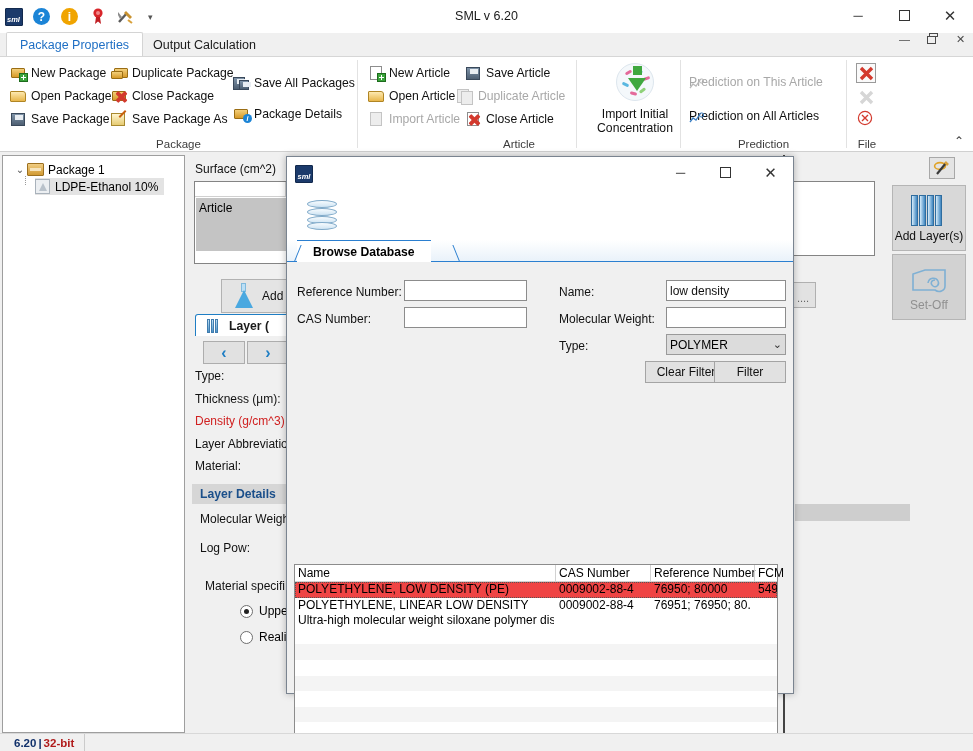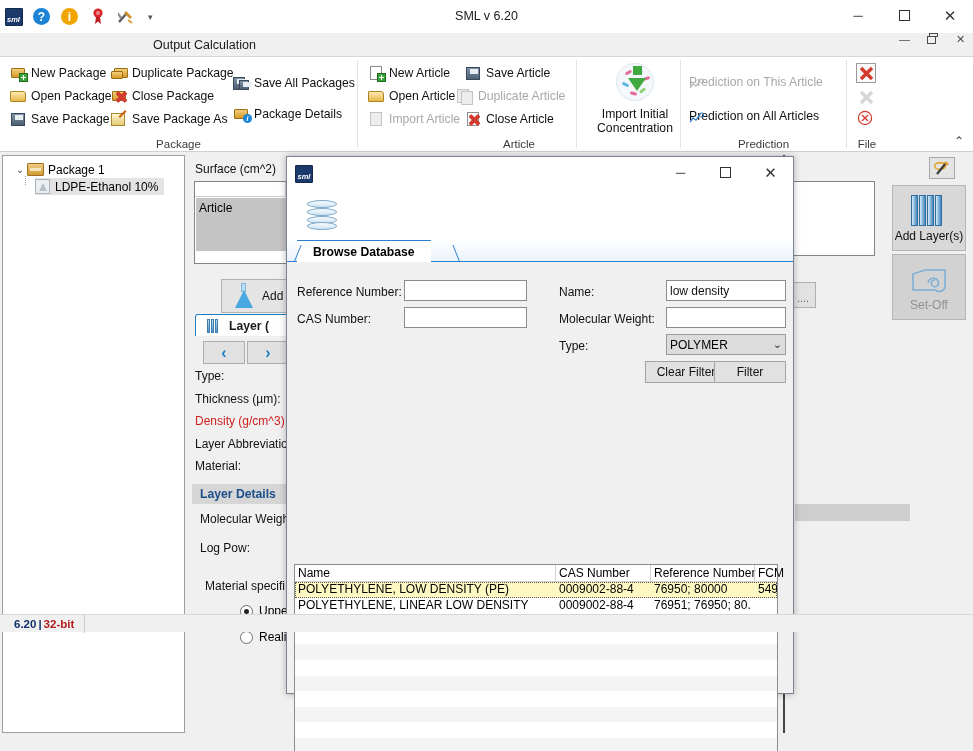--- a/index.html
+++ b/index.html
@@ -5,21 +5,21 @@
   * { box-sizing: border-box; }
   html, body {
     margin: 0; padding: 0;
     width: 973px; height: 751px;
     overflow: hidden;
     font-family: "Liberation Sans", sans-serif;
     font-size: 12px;
     color: #000;
     background: #f0f0f0;
   }
-  #app { position: relative; width: 973px; height: 632px; background: #f0f0f0; padding-left: 44px; }
+  #app { position: relative; width: 973px; height: 751px; background: #f0f0f0; padding-left: 44px; }
 
   
   .titlebar {
     position: absolute; left: 0; top: 0; width: 973px; height: 33px;
     background: #ffffff;
   }
   .qat { position: absolute; left: 4px; top: 7px; display: flex; align-items: center; gap: 9px; }
   .qat-ico { width: 19px; height: 19px; display: flex; align-items: center; justify-content: center; }
   .smlbadge {
     width: 18px; height: 18px; background: #1b3a6b; border: 1px solid #12294d;
@@ -276,21 +276,21 @@
     position: absolute; left: 7px; top: 302px; width: 484px; height: 253px;
     background: #fff; border: 1px solid #8c8c8c;
   }
   .lv-head { position: absolute; left:0; top:0; width: 100%; height: 17px; background:#fff;
              border-bottom: 1px solid #d2d2d2; font-size: 12px; }
   .lv-head .th { position:absolute; top:1px; white-space: nowrap; }
   .lv-head .sep { position:absolute; top: 0; width:1px; height: 17px; background:#d2d2d2; }
   .lv-rows { position: absolute; left: 0; top: 17px; width: 100%; height: 219px; overflow: hidden; }
   .lv-row { position: relative; height: 15.6px; font-size: 12px; }
   .lv-row .c { position: absolute; top: 0; white-space: nowrap; overflow: hidden; }
-  .lv-row.sel { background: #fef9c3; outline: 1px dotted #555; outline-offset: -1px; }
+  .lv-row.sel { background: #ef4444; outline: 1px dotted #555; outline-offset: -1px; }
   .lv-row.alt { background: #f4f4f4; }
 </style>
 </head>
 <body>
 
 <div id="app">
 
   <div class="titlebar">
     <div class="qat">
       <div class="qat-ico">
@@ -336,20 +336,21 @@
     <div class="mdi-btn">
       <svg width="11" height="11" viewBox="0 0 11 11">
           <rect x="2.5" y="0.5" width="8" height="3" fill="none" stroke="#4a4a4a"></rect>
           <rect x="0.5" y="3.5" width="8" height="7" fill="none" stroke="#4a4a4a"></rect>
         </svg>
     </div>
     <div class="mdi-btn">✕</div>
   </div>
 
   <div class="ribbon-tabs">
+    <div class="rtab active">Package Properties</div>
     <div class="rtab inactive">Output Calculation</div>
   </div>
 
   <div class="ribbon">
 
     <div class="rgroup" style="left:0; width:357px;">
       <div class="ritem" style="left:10px; top:8px;">
         <span class="ricon">
             <i class="ic-box"></i>
             <i class="ic-plus"></i>

